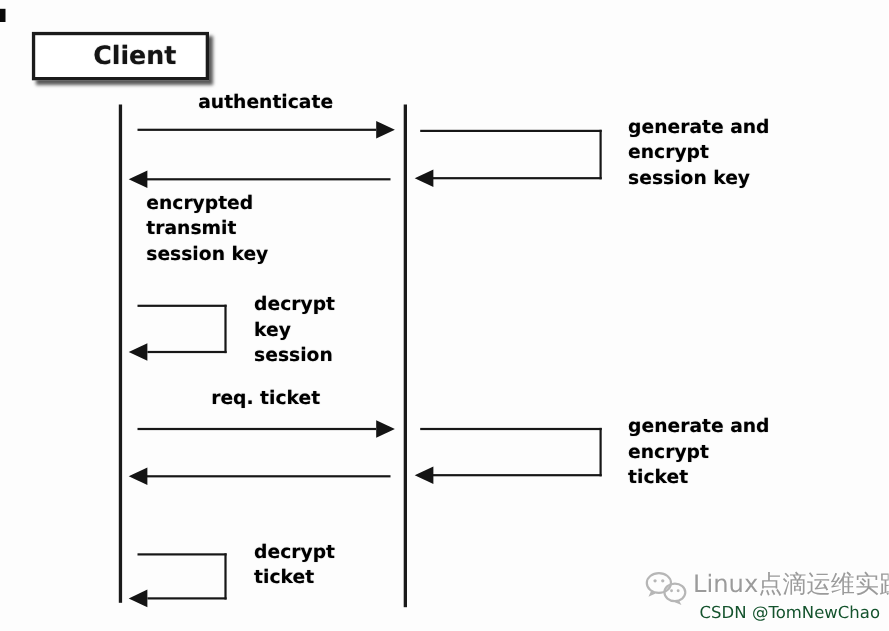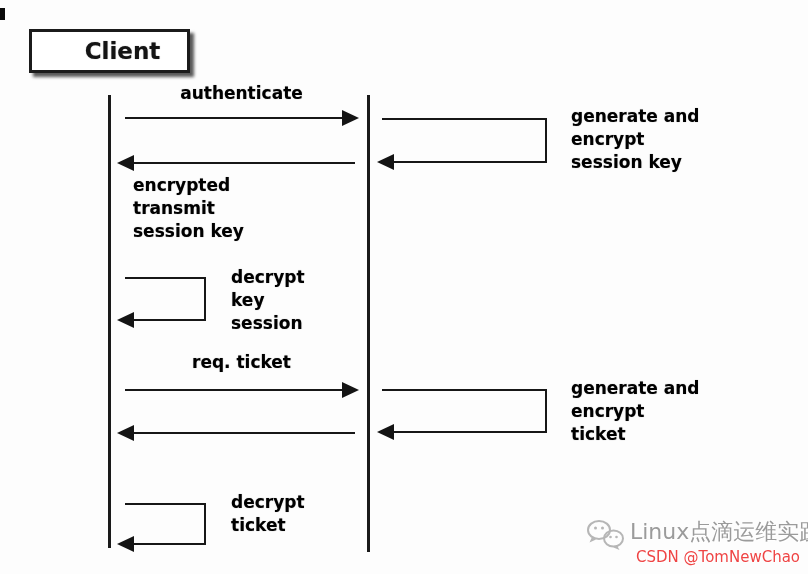--- a/index.html
+++ b/index.html
@@ -29,21 +29,21 @@
     color:#000000;white-space:nowrap;text-shadow:0 0 1px rgba(0,0,0,.4);
   }
   .lbl.center{text-align:center;}
   .corner-mark{position:absolute;left:0;top:8px;width:5px;height:12px;background:#0a0a0a;}
   .wm-brand{
     position:absolute;left:630px;top:519px;font-size:22px;line-height:26px;
     color:#9b9b9b;white-space:nowrap;text-shadow:1px 1px 0 #ffffff;
   }
   .wm-author{
     position:absolute;left:636px;top:548px;font-size:15px;line-height:18px;
-    color:#ef4444;white-space:nowrap;text-shadow:1px 1px 0 #ffffff;
+    color:#14532d;white-space:nowrap;text-shadow:1px 1px 0 #ffffff;
   }
   .wm-icon{position:absolute;left:586px;top:519px;}
 </style>
 </head>
 <body>
 
 <div class="canvas">
 
   <div class="corner-mark"></div>
 

